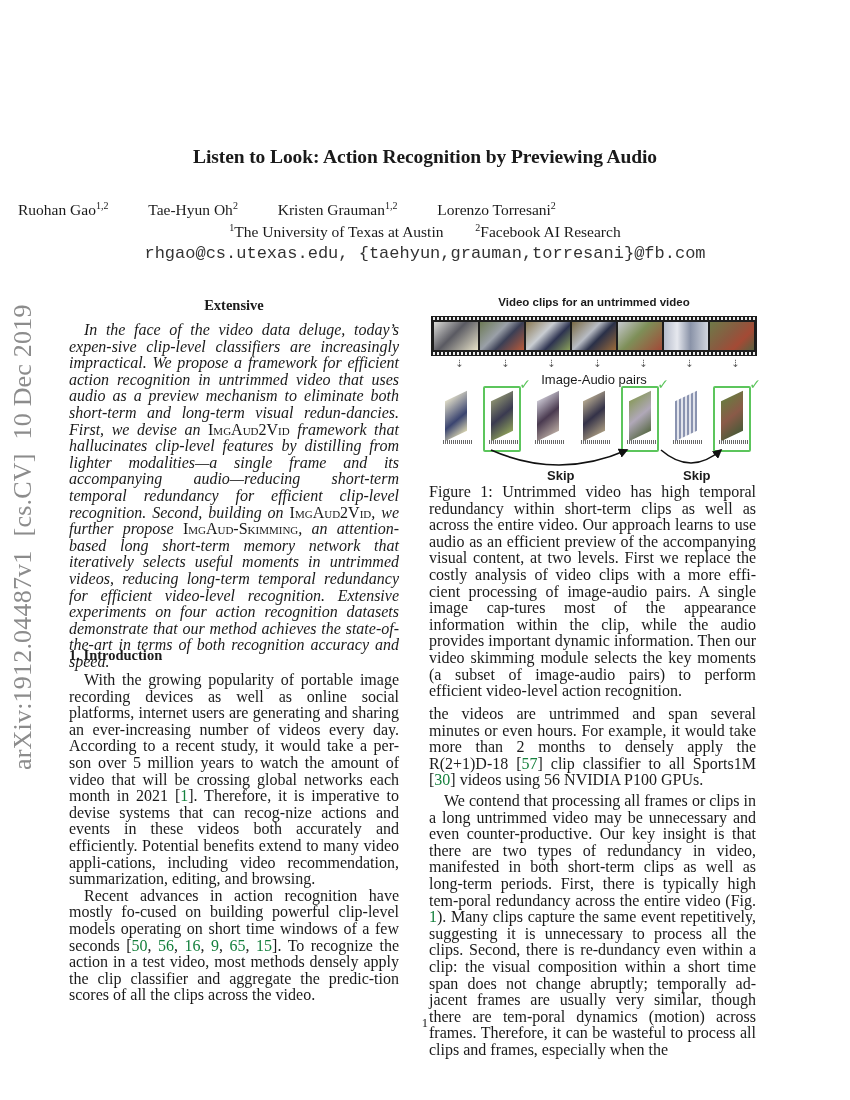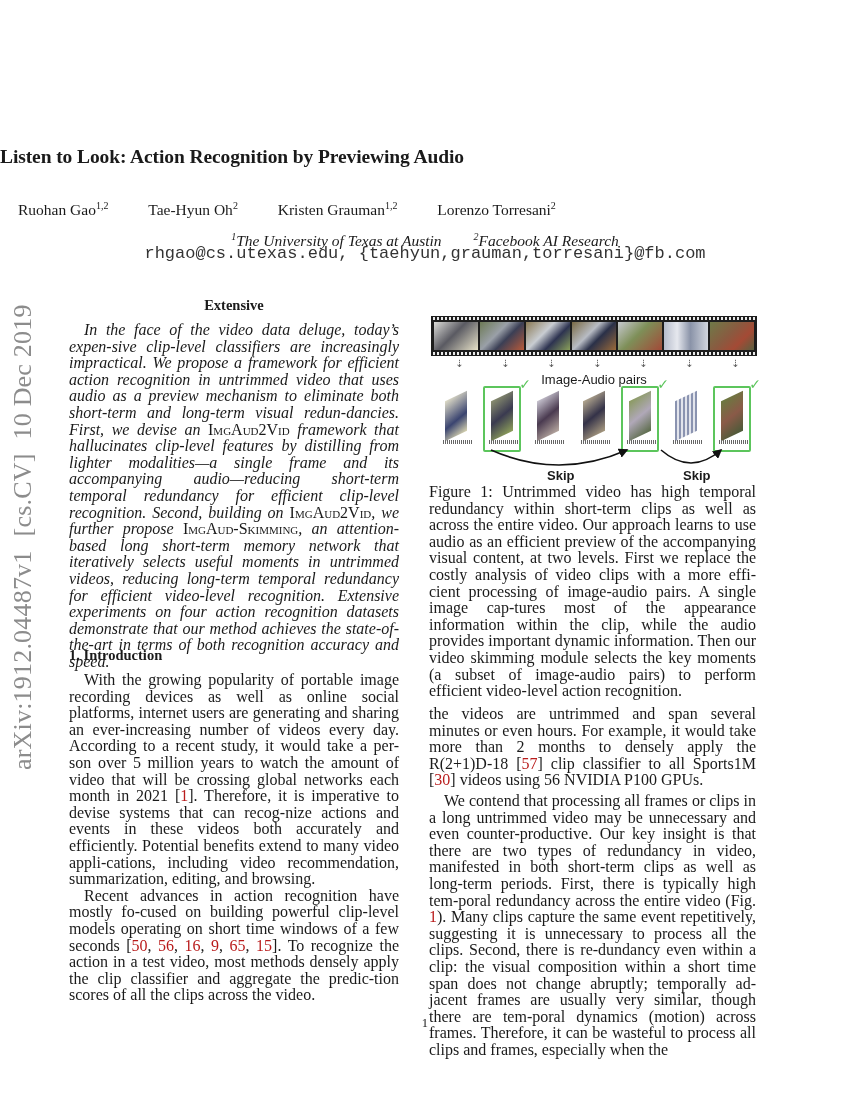--- a/index.html
+++ b/index.html
@@ -1,37 +1,37 @@
 <!DOCTYPE html>
 <html><head>
 <meta charset="utf-8">
 <style>
   html, body { margin: 0; padding: 0; background: #ffffff; }
   body { width: 850px; height: 1100px; position: relative; overflow: hidden;
          font-family: "Liberation Serif", "DejaVu Serif", serif; color: #1a1a1a; }
   .abs { position: absolute; }
-  .title { left: 0; width: 850px; top: 146px; font-size: 19.5px; font-weight: bold; letter-spacing: -0.1px; }
+  .title { left: 0; width: 850px; top: 146px; text-align: center; font-size: 19.5px; font-weight: bold; letter-spacing: -0.1px; }
   .authors { top: 200px; left: 0; width: 850px; text-align: left; font-size: 15.5px; }
   .authors span.author { display: inline-block; margin: 0 18px; }
   .authors sup, .affils sup { font-size: 10px; vertical-align: 6px; }
   .affils { top: 219px; left: 0; width: 850px; text-align: center; font-size: 15.5px; }
-  .affils span.aff { display: inline-block; margin: 12px 14px; font-style: italic; }
+  .affils span.aff { display: inline-block; margin: 3px 14px; }
   .email { top: 244px; left: 0; width: 850px; text-align: center; font-family: "Liberation Mono", "DejaVu Sans Mono", monospace; font-size: 17px; color: #333; }
   .arxiv { left: 8px; top: 770px; transform-origin: 0 0; transform: rotate(-90deg); font-size: 26px; color: #8c8c8c; white-space: nowrap; letter-spacing: 0.2px; }
   .arxiv span { margin-right: 14px; }
   .col { font-size: 16px; line-height: 16.6px; text-align: justify; }
   .col p { margin: 0; text-indent: 15px; hyphens: manual; }
   .left { left: 69px; width: 330px; }
   .right { left: 429px; width: 327px; }
   .h-abstract { left: 69px; width: 330px; top: 297px; text-align: center; font-size: 14.5px; font-weight: bold; }
   .abstract { top: 322px; font-style: italic; }
   .sc { font-style: normal; font-variant: small-caps; }
   .h-intro { left: 69px; top: 647px; font-size: 14.5px; font-weight: bold; }
   .intro { top: 672px; }
-  .cite { color: #b91c1c; }
+  .cite { color: #15803d; }
   .fig { left: 429px; top: 296px; width: 330px; height: 186px; }
   .fig-title { position: absolute; top: 0; left: 0; width: 330px; text-align: center; font-family: "Liberation Sans", "DejaVu Sans", sans-serif; font-weight: bold; font-size: 11.5px; }
   .film { position: absolute; top: 20px; left: 2px; width: 326px; height: 40px; background: #1d1d1d; }
   .film .holes { position: absolute; left: 0; width: 100%; height: 3px;
      background: repeating-linear-gradient(90deg, #1d1d1d 0 2px, #eaeaea 2px 4px); }
   .film .holes.top { top: 1px; } .film .holes.bot { bottom: 1px; }
   .frame { position: absolute; top: 6px; height: 28px; width: 44px; }
   .arrows { position: absolute; top: 62px; left: 0; width: 330px; height: 14px; }
   .arr { position: absolute; top: 0; font-size: 10px; color: #555; font-family: "DejaVu Sans", sans-serif; }
   .fig-sub { position: absolute; top: 76px; left: 0; width: 330px; text-align: center; font-family: "Liberation Sans", "DejaVu Sans", sans-serif; font-weight: normal; font-size: 13px; }
@@ -76,20 +76,21 @@
   <p><span>In the face of the video data deluge, today’s expen-sive clip-level classifiers are increasingly impractical. We propose a framework for efficient action recognition in untrimmed video that uses audio as a preview mechanism to eliminate both short-term and long-term visual redun-dancies. First, we devise an </span><span class="sc">ImgAud2Vid</span><span> framework that hallucinates clip-level features by distilling from lighter modalities—a single frame and its accompanying audio—reducing short-term temporal redundancy for efficient clip-level recognition. Second, building on </span><span class="sc">ImgAud2Vid</span><span>, we further propose </span><span class="sc">ImgAud-Skimming</span><span>, an attention-based long short-term memory network that iteratively selects useful moments in untrimmed videos, reducing long-term temporal redundancy for efficient video-level recognition. Extensive experiments on four action recognition datasets demonstrate that our method achieves the state-of-the-art in terms of both recognition accuracy and speed.</span></p>
 </div>
 
 <div class="abs h-intro">1. Introduction</div>
 <div class="abs col left intro">
   <p><span>With the growing popularity of portable image recording devices as well as online social platforms, internet users are generating and sharing an ever-increasing number of videos every day. According to a recent study, it would take a per-son over 5 million years to watch the amount of video that will be crossing global networks each month in 2021 [</span><a class="cite">1</a><span>]. Therefore, it is imperative to devise systems that can recog-nize actions and events in these videos both accurately and efficiently. Potential benefits extend to many video appli-cations, including video recommendation, summarization, editing, and browsing.</span></p>
   <p><span>Recent advances in action recognition have mostly fo-cused on building powerful clip-level models operating on short time windows of a few seconds [</span><a class="cite">50</a>, <a class="cite">56</a>, <a class="cite">16</a>, <a class="cite">9</a>, <a class="cite">65</a>, <a class="cite">15</a><span>]. To recognize the action in a test video, most methods densely apply the clip classifier and aggregate the predic-tion scores of all the clips across the video.</span></p>
 </div>
 
 <div class="abs fig">
+  <div class="fig-title">Video clips for an untrimmed video</div>
   <div class="film">
     <div class="holes top"></div>
     <div class="frame" style="left:3px;background:linear-gradient(135deg,#dcdcd8 0%,#5a5a62 45%,#e7e2c8 100%);"></div>
     <div class="frame" style="left:49px;background:linear-gradient(135deg,#6d7a55 0%,#9aa0a8 40%,#3b3f55 60%,#b85a3a 100%);"></div>
     <div class="frame" style="left:95px;background:linear-gradient(135deg,#8b7a55 0%,#c9cdd2 40%,#2d3350 65%,#8aa05a 100%);"></div>
     <div class="frame" style="left:141px;background:linear-gradient(135deg,#7a6a45 0%,#b8bcc4 40%,#2a3048 60%,#9a6a3a 100%);"></div>
     <div class="frame" style="left:187px;background:linear-gradient(135deg,#c7c9cf 0%,#7e8f58 45%,#a24a38 100%);"></div>
     <div class="frame" style="left:233px;background:linear-gradient(90deg,#b6bccb 0%,#e6e8ee 30%,#8a93a8 60%,#d2d6de 100%);"></div>
     <div class="frame" style="left:279px;background:linear-gradient(135deg,#6f7a48 0%,#8a5a40 45%,#a44a35 70%,#5a6040 100%);"></div>
     <div class="holes bot"></div>

